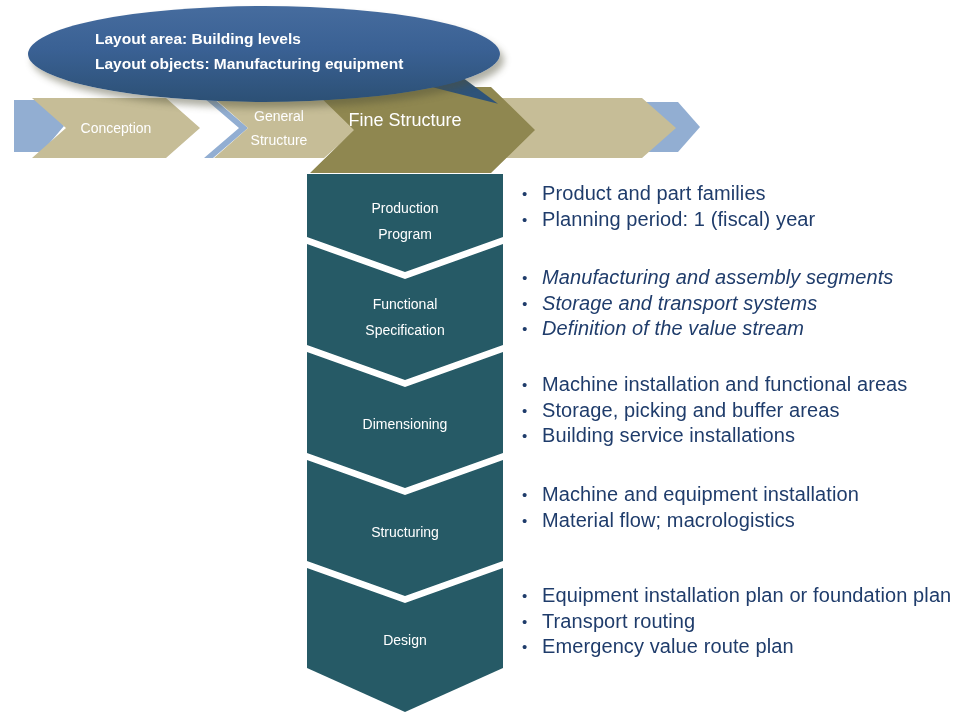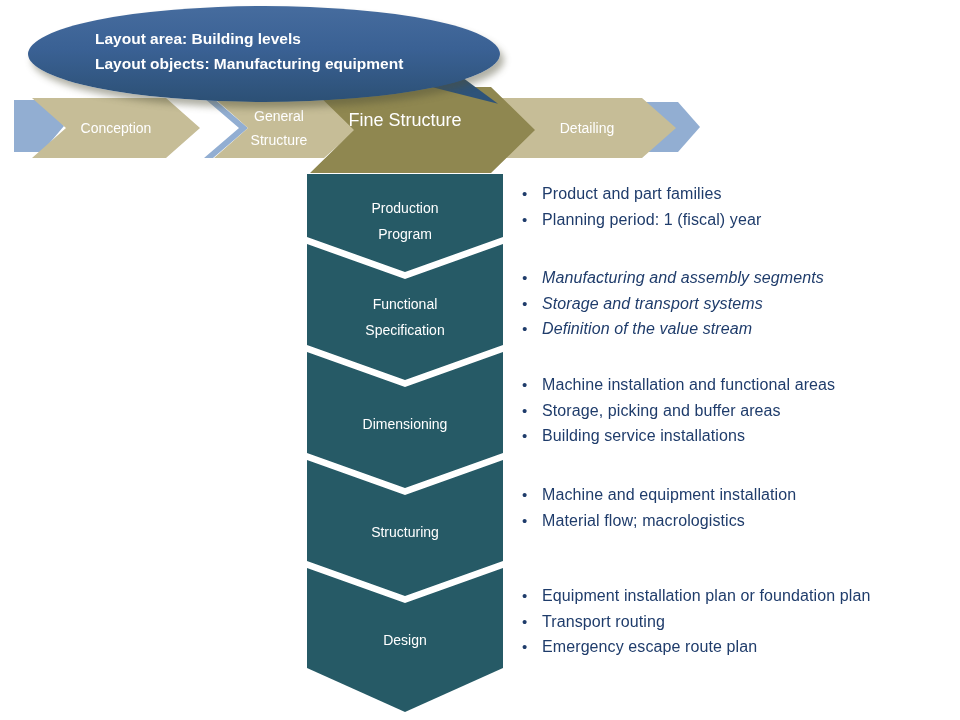--- a/index.html
+++ b/index.html
@@ -42,21 +42,21 @@
   
   .stack-body{left:307px;top:174px;width:196px;height:538px;background:#265a66;z-index:1;
     clip-path:polygon(0 0,100% 0,100% 494px,50% 100%,0 494px);}
   .v-sep{left:307px;width:196px;height:42px;background:#ffffff;z-index:2;
     clip-path:polygon(0 0,50% 35px,100% 0,100% 7px,50% 42px,0 7px);}
   .sep1{top:237px;} .sep2{top:345px;} .sep3{top:453px;} .sep4{top:561px;}
   .phase-label{left:345px;width:120px;text-align:center;color:#ffffff;font-size:14px;
     line-height:26px;z-index:3;}
   .pl1{top:195px;} .pl2{top:291px;} .pl3{top:411px;} .pl4{top:519px;} .pl5{top:627px;}
   
-  .bullets{left:520px;margin:0;padding:0;list-style:none;color:#1f3c6b;font-size:16px;
+  .bullets{left:520px;margin:0;padding:0;list-style:none;color:#1f3c6b;font-size:20px;
     line-height:25.5px;z-index:1;letter-spacing:0.1px;}
   .bullets li{position:relative;padding-left:22px;white-space:nowrap;}
   .bullets li::before{content:"\2022";position:absolute;left:2px;font-size:15px;}
   .bg1{top:181px;} .bg2{top:265px;font-style:italic;} .bg3{top:372px;} .bg4{top:482px;} .bg5{top:583px;}
 </style>
 </head>
 <body>
 
 <div class="canvas">
 
@@ -65,21 +65,20 @@
   <div class="abs blue-piece blue-end"></div>
 
   <div class="abs tan-chev chev-conception"></div>
   <div class="abs tan-chev chev-general"></div>
   <div class="abs chev-fine"></div>
   <div class="abs tan-chev chev-detailing"></div>
 
   <div class="abs stage-label lbl-conception">Conception</div>
   <div class="abs stage-label lbl-general">General Structure</div>
   <div class="abs stage-label lbl-fine">Fine Structure</div>
-  <div class="abs stage-label lbl-detailing">Detailing</div>
 
   <div class="abs bubble-tail"></div>
   <div class="abs bubble"></div>
   <div class="abs bubble-text">
     <div>Layout area: Building levels</div>
     <div>Layout objects: Manufacturing equipment</div>
   </div>
 
   <div class="abs stack-body"></div>
   <div class="abs v-sep sep1"></div>
@@ -107,16 +106,16 @@
     <li>Storage, picking and buffer areas</li>
     <li>Building service installations</li>
   </ul>
   <ul class="abs bullets bg4">
     <li>Machine and equipment installation</li>
     <li>Material flow; macrologistics</li>
   </ul>
   <ul class="abs bullets bg5">
     <li>Equipment installation plan or foundation plan</li>
     <li>Transport routing</li>
-    <li>Emergency escape route plan</li>
+    <li>Emergency value route plan</li>
   </ul>
 
 </div>
 
 </body></html>

